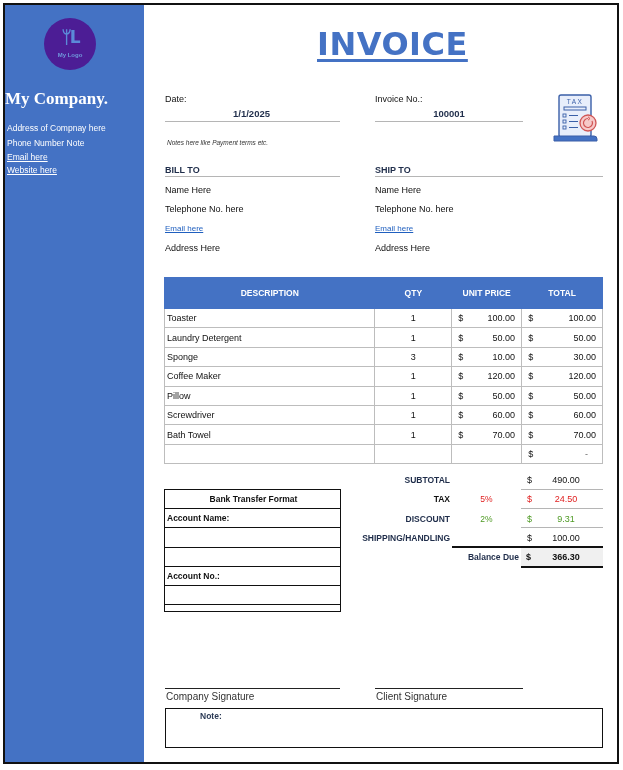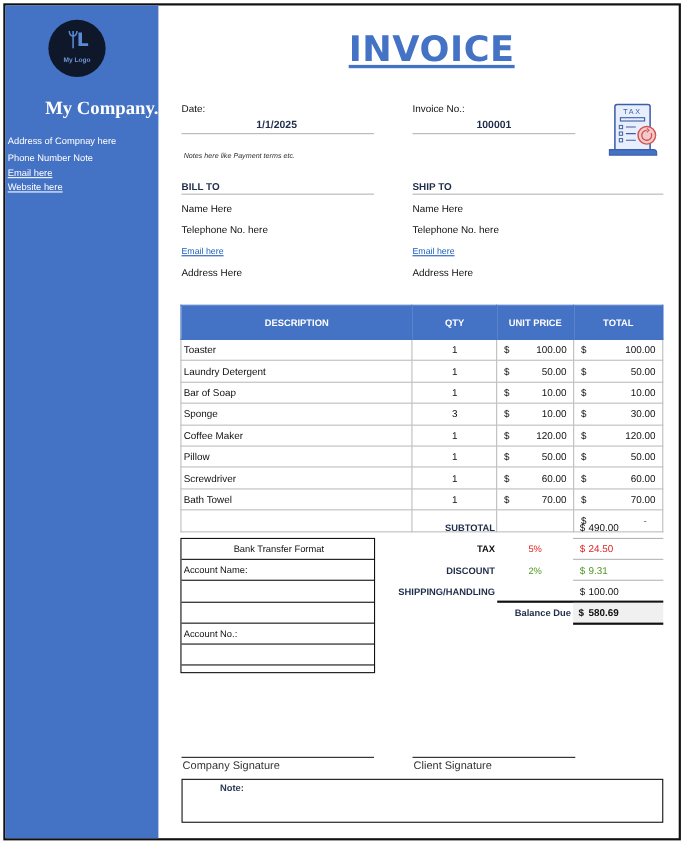--- a/index.html
+++ b/index.html
@@ -1,23 +1,23 @@
 <!DOCTYPE html>
 <html><head>
 <meta charset="utf-8">
 <style>
   * { box-sizing: border-box; margin: 0; padding: 0; }
   html, body { width: 623px; height: 770px; background: #ffffff; overflow: hidden; }
   body { font-family: "Liberation Sans", sans-serif; color: #111; position: relative; }
   .page { position: absolute; left: 3px; top: 3px; width: 616px; height: 761px; border: 2px solid #111; border-top-width: 2px; background: #fff; }
   .sidebar { position: absolute; left: 0; top: 0; width: 139px; height: 757px; background: #4472c4; }
-  .logo { position: absolute; left: 39px; top: 13px; width: 52px; height: 52px; border-radius: 50%; background: #0f172a; }
+  .logo { position: absolute; left: 39px; top: 13px; width: 52px; height: 52px; border-radius: 50%; background: #4c1d95; }
   .logo-mark { position: absolute; left: 0; top: 9px; width: 100%; text-align: center; color: #5b8ad8; font-weight: bold; font-size: 17px; letter-spacing: -2px; font-family: "DejaVu Sans", sans-serif; }
   .logo-text { position: absolute; left: 0; top: 34px; width: 100%; text-align: center; color: #6f99dc; font-size: 6px; font-weight: bold; }
-  .company { position: absolute; left: 0; top: 84px; width: 139px; text-align: right; color: #fff; font-family: "Liberation Serif", serif; font-weight: bold; font-size: 17px; }
+  .company { position: absolute; left: 0; top: 84px; width: 139px; text-align: left; color: #fff; font-family: "Liberation Serif", serif; font-weight: bold; font-size: 17px; }
   .side-line { position: absolute; left: 2px; color: #fff; font-size: 8.5px; white-space: nowrap; }
   .side-line.link { text-decoration: underline; }
 
   .inv-title { position: absolute; left: 312px; top: 20px; color: #4472c4; font-size: 32px; font-weight: bold; text-decoration: underline; text-decoration-thickness: 3px; text-underline-offset: 4px; letter-spacing: 0.5px; font-family: "DejaVu Sans", sans-serif; }
 
   .lbl { position: absolute; font-size: 9px; color: #111; white-space: nowrap; }
   .val { position: absolute; font-size: 9.5px; font-weight: bold; color: #1f2d4a; text-align: center; }
   .hr { position: absolute; height: 1px; background: #b5b5b5; }
   .notes { position: absolute; left: 162px; top: 134px; font-size: 6.5px; font-style: italic; color: #333; }
 
@@ -28,24 +28,24 @@
   .sec-item.link { color: #1f5fbf; text-decoration: underline; font-size: 8px; }
 
   table.items { position: absolute; left: 159px; top: 272px; width: 439px; border-collapse: collapse; font-size: 9px; }
   table.items th { background: #4472c4; color: #fff; font-size: 8.5px; font-weight: bold; height: 31px; border: 1px solid #4472c4; }
   table.items td { height: 19.4px; border: 1px solid #bdbdbd; padding: 0 2px; white-space: nowrap; }
   td.c { text-align: center; }
   .money { display: flex; justify-content: space-between; padding: 0 4px 0 4px; }
   .sum-label { position: absolute; text-align: right; font-weight: bold; color: #1f2d4a; font-size: 8.5px; }
   .sum-pct { position: absolute; text-align: center; font-size: 8.5px; }
   .sum-cur { position: absolute; font-size: 9px; }
-  .sum-val { position: absolute; text-align: left; font-size: 9px; }
+  .sum-val { position: absolute; text-align: center; font-size: 9px; }
 
   .bank { position: absolute; left: 159px; top: 484px; width: 177px; border: 1.2px solid #111; }
-  .bank div { border-bottom: 1px solid #111; height: 19.2px; font-size: 8.5px; padding-left: 2px; line-height: 19px; font-weight: normal; color: #111; }
+  .bank div { border-bottom: 1px solid #111; height: 19.2px; font-size: 8.5px; padding-left: 2px; line-height: 19px; font-weight: bold; color: #111; }
   .bank div:last-child { border-bottom: none; height: 6px; }
   .bank .bh { text-align: center; }
   .bank .bn { color: #2b3a55; }
 
   .sig-line { position: absolute; height: 1px; background: #222; }
   .sig-lbl { position: absolute; font-size: 10px; color: #333; }
   .note-box { position: absolute; left: 160px; top: 703px; width: 438px; height: 40px; border: 1.2px solid #111; }
   .note-lbl { position: absolute; left: 2px; top: 2px; font-size: 8.5px; font-weight: bold; color: #2b3a55; margin-left: 32px; }
 </style>
 </head>
@@ -149,36 +149,20 @@
             </div>
           </td>
           <td>
             <div class="money">
               <span>$</span>
               <span style="">50.00</span>
             </div>
           </td>
         </tr>
         <tr>
-          <td>Bar of Soap</td>
-          <td class="c">1</td>
-          <td>
-            <div class="money">
-              <span>$</span>
-              <span>10.00</span>
-            </div>
-          </td>
-          <td>
-            <div class="money">
-              <span>$</span>
-              <span style="">10.00</span>
-            </div>
-          </td>
-        </tr>
-        <tr>
           <td>Sponge</td>
           <td class="c">3</td>
           <td>
             <div class="money">
               <span>$</span>
               <span>10.00</span>
             </div>
           </td>
           <td>
             <div class="money">
@@ -289,21 +273,21 @@
     <div class="hr" style="left:516px;top:522px;width:82px"></div>
 
     <div class="sum-label" style="left:280px;top:528px;width:165px">SHIPPING/HANDLING</div>
     <div class="sum-cur" style="left:522px;top:528px">$</div>
     <div class="sum-val" style="left:530px;top:528px;width:62px">100.00</div>
 
     <div style="position:absolute;left:447px;top:541px;width:151px;height:1.5px;background:#111"></div>
     <div style="position:absolute;left:516px;top:543px;width:82px;height:18px;background:#f0f0f0"></div>
     <div class="sum-label" style="left:400px;top:547px;width:114px">Balance Due</div>
     <div class="sum-cur" style="left:521px;top:547px;font-weight:bold">$</div>
-    <div class="sum-val" style="left:530px;top:547px;width:62px;font-weight:bold">580.69</div>
+    <div class="sum-val" style="left:530px;top:547px;width:62px;font-weight:bold">366.30</div>
     <div style="position:absolute;left:516px;top:561px;width:82px;height:1.5px;background:#111"></div>
   </div>
 
   <div class="bank">
     <div class="bh">Bank Transfer Format</div>
     <div>Account Name:</div>
     <div></div>
     <div></div>
     <div>Account No.:</div>
     <div></div>

